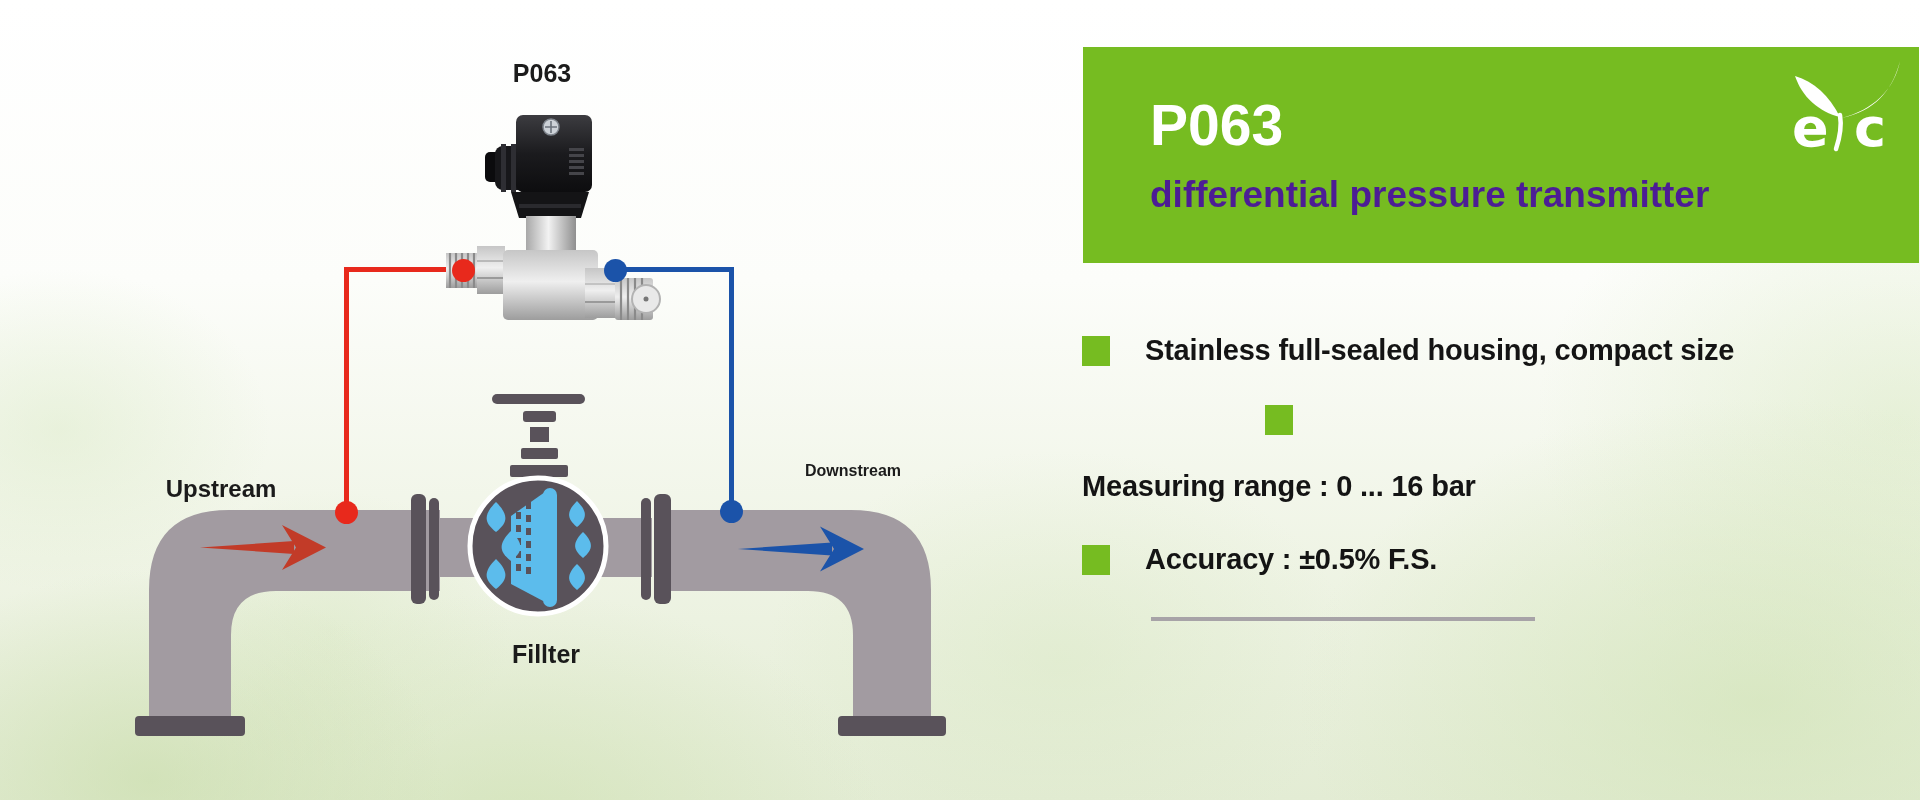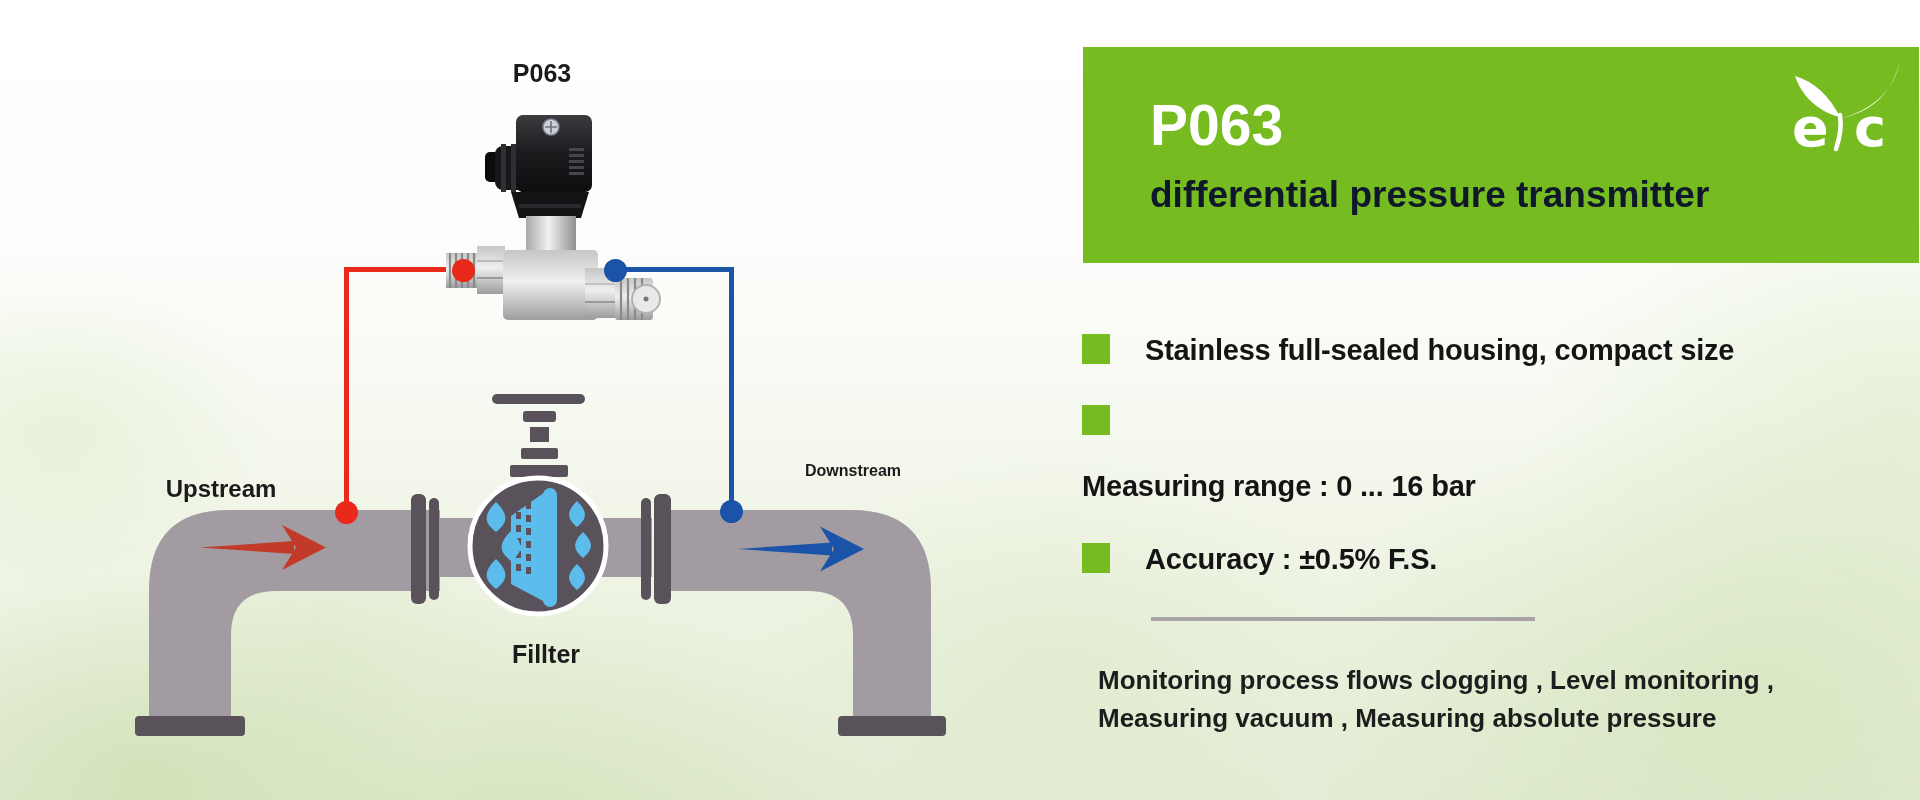--- a/index.html
+++ b/index.html
@@ -28,24 +28,24 @@
   .wire.blue{background:var(--blue,#1b53a9);}
   .dot{position:absolute;width:23px;height:23px;border-radius:50%;}
   .dot.red{background:var(--red,#e8291c);}
   .dot.blue{background:var(--blue,#1b53a9);}
 
   #banner{position:absolute;left:1083px;top:47px;width:836px;height:216px;
           background:var(--accent,#76bc21);}
   #banner-title{position:absolute;left:67px;top:50px;font-size:57px;font-weight:bold;
                 color:#fff;line-height:1;letter-spacing:0px;}
   #banner-subtitle{position:absolute;left:67px;top:129px;font-size:37px;font-weight:bold;
-                   color:#0f172a;line-height:1;white-space:nowrap;}
+                   color:#4c1d95;line-height:1;white-space:nowrap;}
   #eyc-logo{position:absolute;right:10px;top:8px;}
 
-  .feature-row{position:absolute;left:1082px;display:flex;align-items:flex-start;gap:35px;}
+  .feature-row{position:absolute;left:1082px;display:flex;align-items:center;gap:35px;}
   .feature-bullet{width:28px;height:30px;background:var(--accent,#76bc21);flex:none;}
   .feature-text{font-size:29px;font-weight:bold;color:#141414;white-space:nowrap;letter-spacing:-0.2px;}
   #feat-0{top:334px;} #feat-1{top:405px;flex-direction:column;} #feat-2{top:472px;} #feat-3{top:543px;}
 
   #divider{position:absolute;left:1151px;top:617px;width:384px;height:4px;background:#a7a3a7;}
   #apps{position:absolute;left:1098px;top:661px;font-size:26px;font-weight:bold;color:#1d1d1d;
         line-height:38px;white-space:nowrap;}
 </style>
 </head>
 <body>
@@ -233,17 +233,13 @@
     <div class="feature-bullet"></div>
     <div class="feature-text">Measuring range : 0 ... 16 bar</div>
   </div>
   <div class="feature-row" id="feat-3">
     <div class="feature-bullet"></div>
     <div class="feature-text">Accuracy : ±0.5% F.S.</div>
   </div>
 
   <div id="divider"></div>
 
-  <div id="apps">
-    <div>Monitoring process flows clogging , Level monitoring ,</div>
-    <div>Measuring vacuum , Measuring absolute pressure</div>
-  </div>
 </div>
 
 </body></html>

